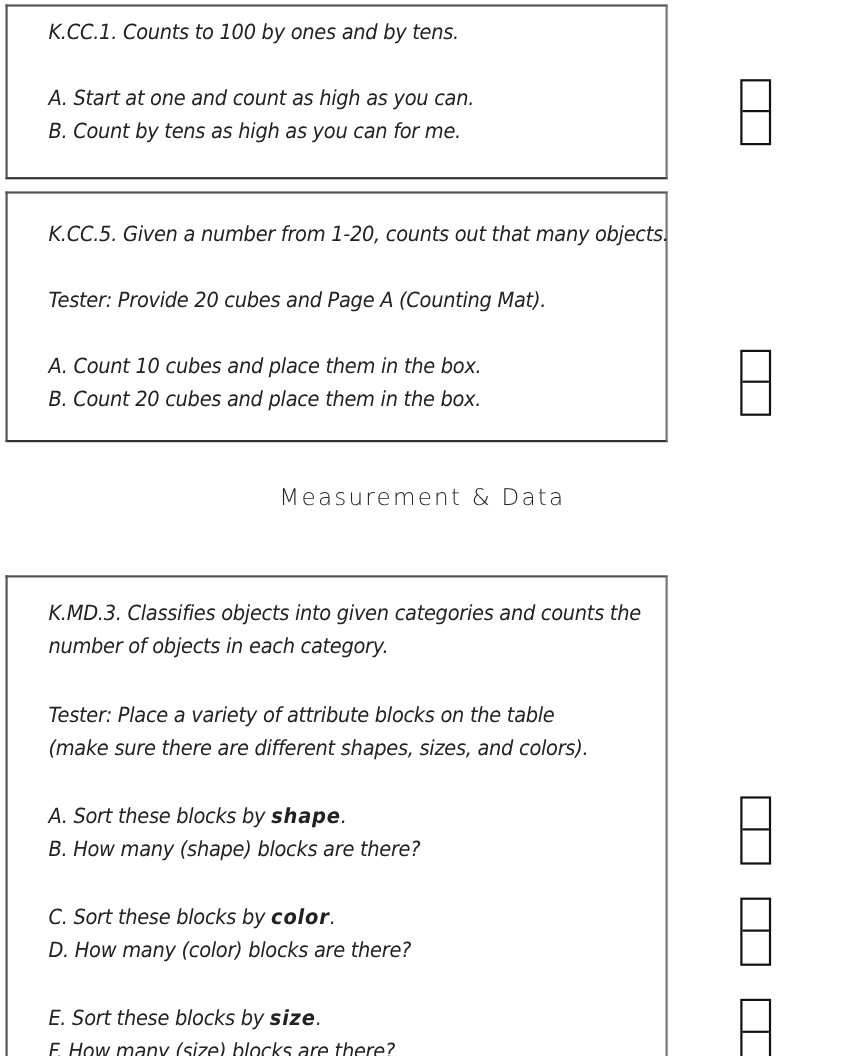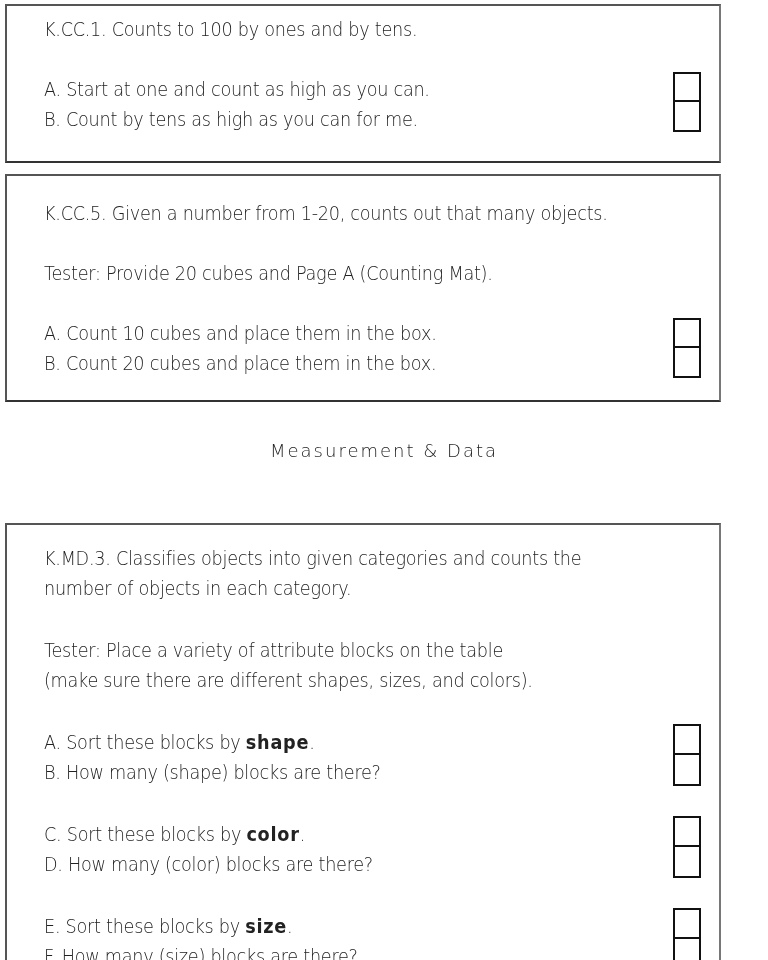--- a/index.html
+++ b/index.html
@@ -1,27 +1,27 @@
 <!DOCTYPE html>
 <html><head>
 <meta charset="utf-8">
 <style>
   html, body { margin:0; padding:0; background:#ffffff; }
   body { width:768px; height:960px; position:relative; overflow:hidden;
          font-family:"DejaVu Sans", sans-serif; color:#1a1a1a; }
-  .panel { position:absolute; left:5px; width:716px; border:2px solid #555;
-           border-right-color:#777; border-bottom-color:#333; background:#fff; box-sizing:border-box; }
+  .panel { position:absolute; left:5px; width:602px; border:2px solid #555;
+           border-right-color:#777; border-bottom-color:#333; background:#fff; box-sizing:border-box;font-style:italic; }
   .txt { position:absolute; left:37px; font-size:19px; letter-spacing:-0.3px; white-space:nowrap;
          font-weight:300; transform:scaleX(0.93); transform-origin:left center; color:#222; }
   .kw { font-weight:600; letter-spacing:0.8px; }
   .check { position:absolute; width:28px; height:60px; border:2px solid #111; box-sizing:border-box; }
   .check .cell { height:50%; box-sizing:border-box; }
   .check .cell:first-child { border-bottom:2px solid #111; }
   .section-title { position:absolute; top:440px; left:0; width:768px; text-align:center;
-                   font-size:18px; letter-spacing:2px; font-weight:300; color:#222; }
+                   font-size:21px; letter-spacing:2px; font-weight:300; color:#222; }
 </style>
 </head>
 <body>
 
 <div class="panel" style="top:4px;height:159px;">
   <div class="txt" style="top:12px;">K.CC.1. Counts to 100 by ones and by tens.</div>
   <div class="txt" style="top:72px;">A. Start at one and count as high as you can.</div>
   <div class="txt" style="top:102px;">B. Count by tens as high as you can for me.</div>
   <div class="check" style="left:666px;top:66px;">
     <div class="cell"></div>

